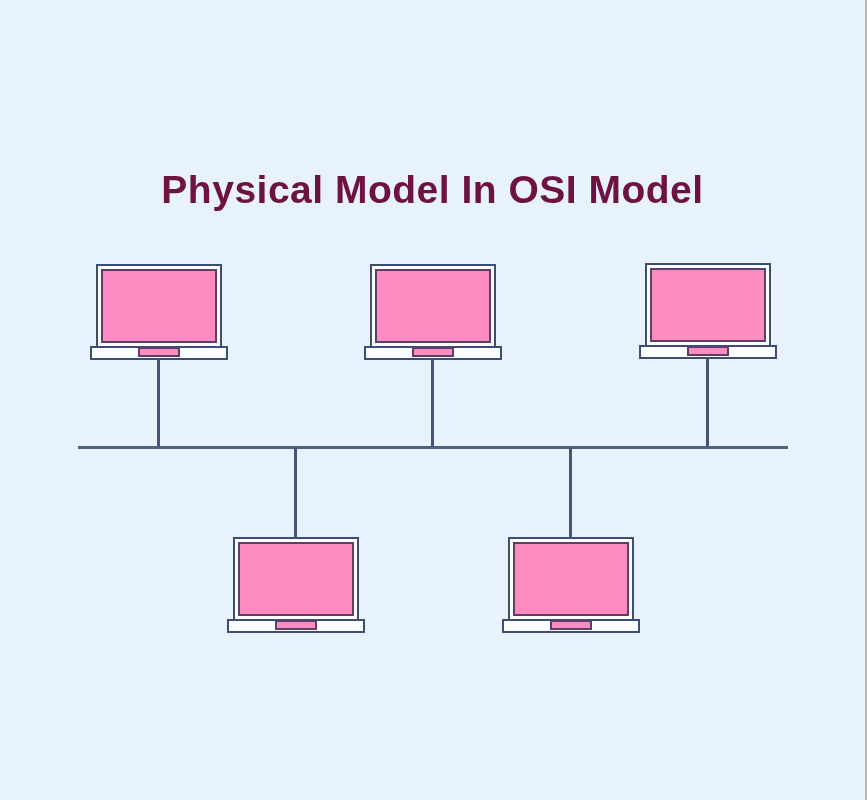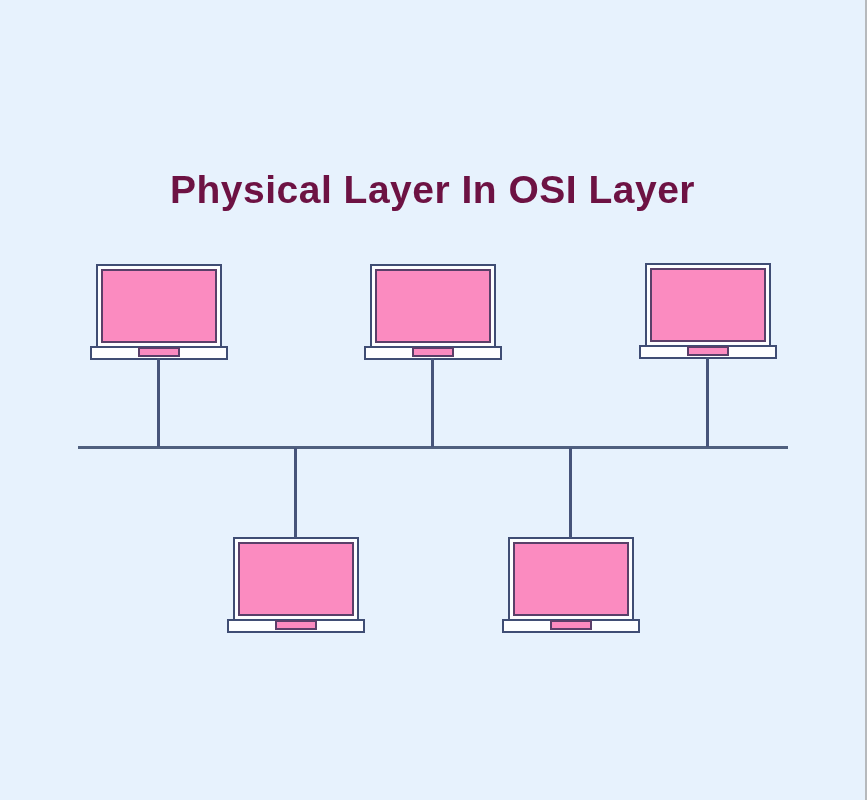--- a/index.html
+++ b/index.html
@@ -86,21 +86,21 @@
 
   .comp-1 { left: 90px;  top: 264px; }
   .comp-2 { left: 364px; top: 264px; }
   .comp-3 { left: 639px; top: 263px; }
   .comp-4 { left: 227px; top: 537px; }
   .comp-5 { left: 502px; top: 537px; }
 </style>
 </head>
 <body>
 
-<div class="title">Physical Layer In OSI Layer</div>
+<div class="title">Physical Model In OSI Model</div>
 
 <div class="computer comp-1">
   <div class="monitor">
     <div class="screen"></div>
   </div>
   <div class="base">
     <div class="tab"></div>
   </div>
 </div>
 

